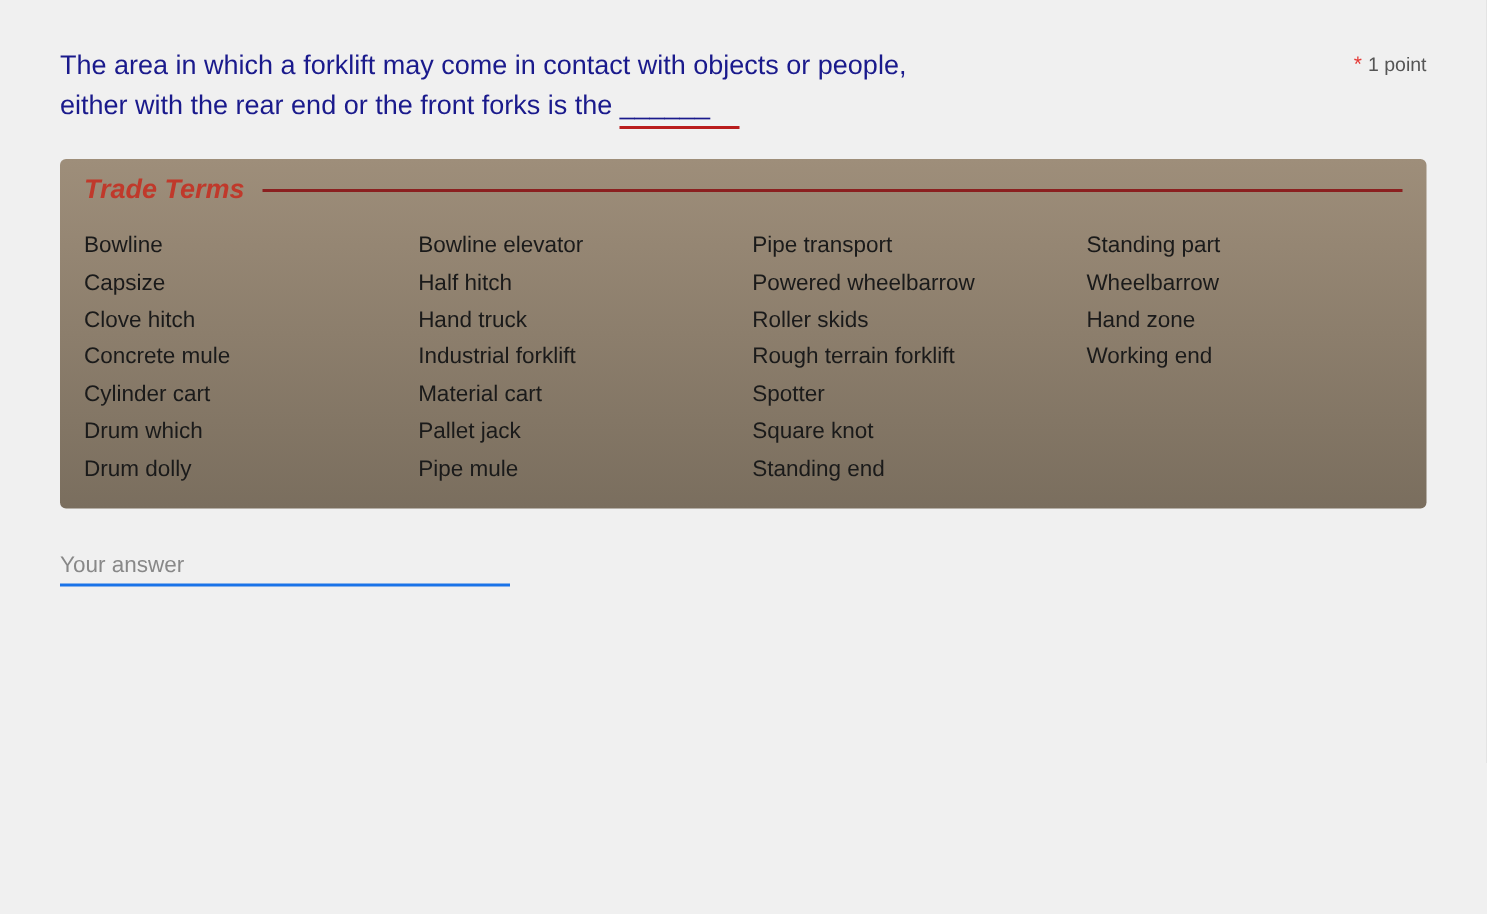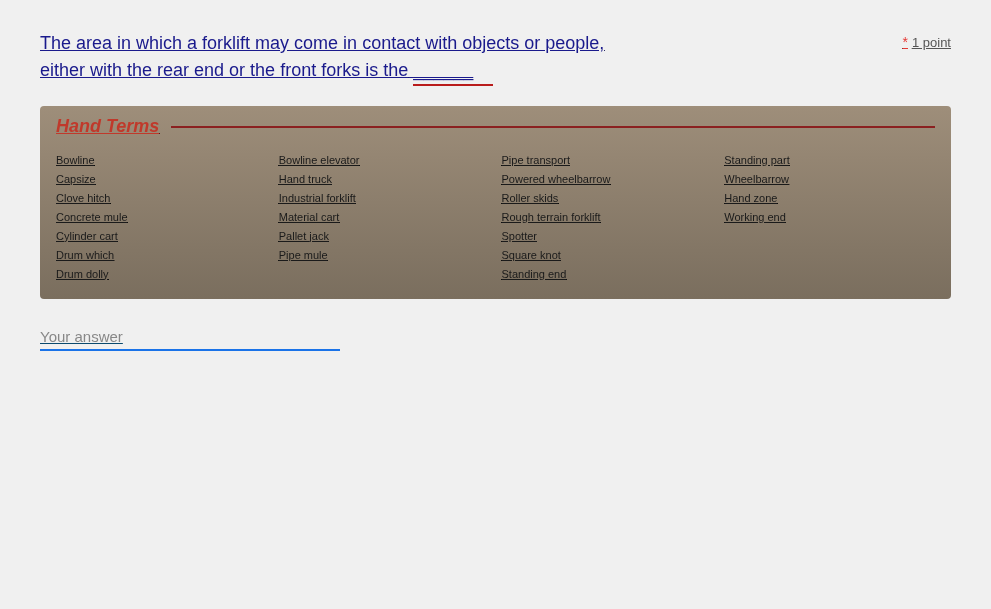--- a/index.html
+++ b/index.html
@@ -1,19 +1,18 @@
 <!DOCTYPE html>
 <html><head>
   <meta charset="utf-8">
   <style>
     * {
       margin: 0;
       padding: 0;
       box-sizing: border-box;
-      text-decoration: underline;
     }
 
     body {
       width: 991px;
       height: 609px;
       background-color: #d0d0d0;
       font-family: Arial, sans-serif;
       overflow: hidden;
       position: relative;
     }
@@ -98,21 +97,21 @@
       gap: 4px 12px;
     }
 
     .terms-column {
       display: flex;
       flex-direction: column;
       gap: 3px;
     }
 
     .term-item {
-      font-size: 11px;
+      font-size: 15px;
       color: #1a1a1a;
       line-height: 1.45;
     }
 
     .answer-section {
       margin-top: 10px;
     }
 
     .answer-input-wrapper {
       position: relative;
@@ -148,37 +147,38 @@
       <span class="blank">______</span>
     </div>
     <div class="points-badge">
       <span class="points-star">*</span>
       <span>1 point</span>
     </div>
   </div>
 
   <div class="trade-terms-box">
     <div class="trade-terms-header">
-      <span class="trade-terms-title">Hand Terms</span>
+      <span class="trade-terms-title">Trade Terms</span>
       <div class="trade-terms-line"></div>
     </div>
     <div class="trade-terms-content">
 
       <div class="terms-column">
         <span class="term-item">Bowline</span>
         <span class="term-item">Capsize</span>
         <span class="term-item">Clove hitch</span>
         <span class="term-item">Concrete mule</span>
         <span class="term-item">Cylinder cart</span>
         <span class="term-item">Drum which</span>
         <span class="term-item">Drum dolly</span>
       </div>
 
       <div class="terms-column">
         <span class="term-item">Bowline elevator</span>
+        <span class="term-item">Half hitch</span>
         <span class="term-item">Hand truck</span>
         <span class="term-item">Industrial forklift</span>
         <span class="term-item">Material cart</span>
         <span class="term-item">Pallet jack</span>
         <span class="term-item">Pipe mule</span>
       </div>
 
       <div class="terms-column">
         <span class="term-item">Pipe transport</span>
         <span class="term-item">Powered wheelbarrow</span>

